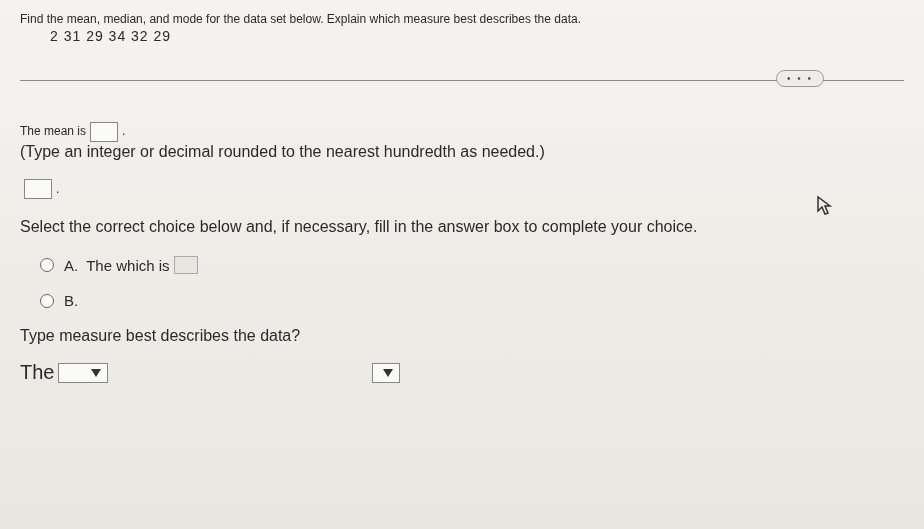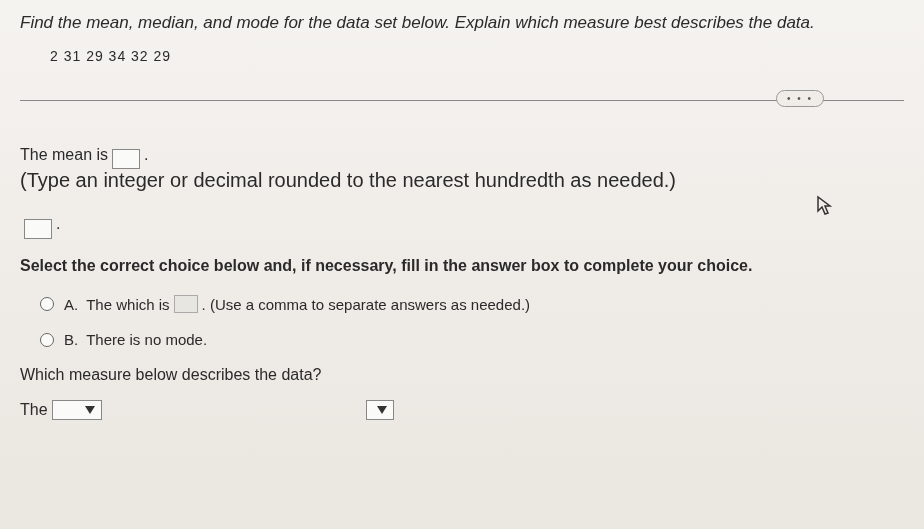--- a/index.html
+++ b/index.html
@@ -11,24 +11,22 @@
       width: 924px;
       height: 529px;
       font-family: Arial, sans-serif;
       background: linear-gradient(to bottom, #f5f3f0, #eae6e0);
       color: #2a2a2a;
       padding: 10px 20px;
       position: relative;
       overflow: hidden;
     }
     .question-header {
-      font-size: 17px;
+      font-size: 12px;
       line-height: 1.5;
-      margin-bottom: 12px;
-      font-style: italic;
     }
     .data-set {
       font-size: 14px;
       margin-left: 30px;
       margin-bottom: 36px;
       letter-spacing: 1px;
     }
     .divider-container {
       position: relative;
       margin-bottom: 40px;
@@ -48,24 +46,24 @@
       padding: 2px 10px;
       font-size: 10px;
       letter-spacing: 2px;
       color: #555;
       cursor: pointer;
     }
     .answer-block {
       margin-bottom: 18px;
     }
     .answer-line {
-      font-size: 16px;
+      font-size: 12px;
       line-height: 1.8;
       display: flex;
-      align-items: flex-end;
+      align-items: center;
       flex-wrap: wrap;
     }
     .input-box {
       display: inline-block;
       width: 28px;
       height: 20px;
       border: 1px solid #888;
       background: #fafaf8;
       margin: 0 4px;
       vertical-align: middle;
@@ -73,28 +71,27 @@
     .small-box {
       display: inline-block;
       width: 24px;
       height: 18px;
       border: 1px solid #aaa;
       background: #e8e6e0;
       margin: 0 4px;
       vertical-align: middle;
     }
     .hint {
-      font-size: 20px;
+      font-size: 16px;
       color: #2a2a2a;
     }
     .select-prompt {
       font-size: 16px;
       margin-bottom: 20px;
       margin-top: 8px;
-      font-weight: bold;
     }
     .choice-row {
       display: flex;
       align-items: center;
       font-size: 15px;
       margin-bottom: 18px;
       margin-left: 20px;
     }
     .radio {
       width: 14px;
@@ -125,21 +122,21 @@
       min-width: 50px;
       height: 20px;
       font-size: 11px;
       cursor: pointer;
     }
     .dropdown-wide {
       min-width: 28px;
       justify-content: flex-end;
     }
     .final-line {
-      font-size: 16px;
+      font-size: 20px;
       display: flex;
       align-items: center;
       flex-wrap: wrap;
     }
     .cursor-icon {
       position: absolute;
       right: 90px;
       top: 195px;
       font-size: 20px;
       color: #444;
@@ -179,30 +176,28 @@
   </div>
 </div>
 
 <div class="select-prompt">Select the correct choice below and, if necessary, fill in the answer box to complete your choice.</div>
 
 <div class="choice-row">
   <div class="radio"></div>
   <span class="choice-prefix">A.</span>
   <span>The which is</span>
   <span class="small-box"></span>
-  <span>. (Use a comma to separate answers as needed.)</span>
 </div>
 
 <div class="choice-row">
   <div class="radio"></div>
   <span class="choice-prefix">B.</span>
-  <span>There is no mode.</span>
-</div>
-
-<div class="final-question">Which measure below describes the data?</div>
+</div>
+
+<div class="final-question">Type measure best describes the data?</div>
 
 <div class="final-line">
   <span>The</span>
   <span class="dropdown">
     <span class="triangle-down"></span>
   </span>
   <span class="dropdown dropdown-wide" style="margin-left:260px;">
     <span class="triangle-down"></span>
   </span>
 </div>

